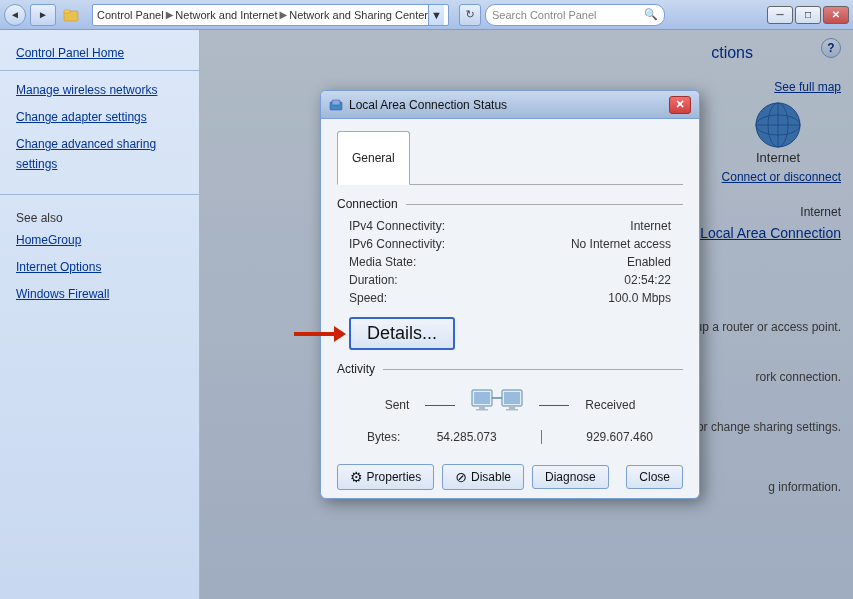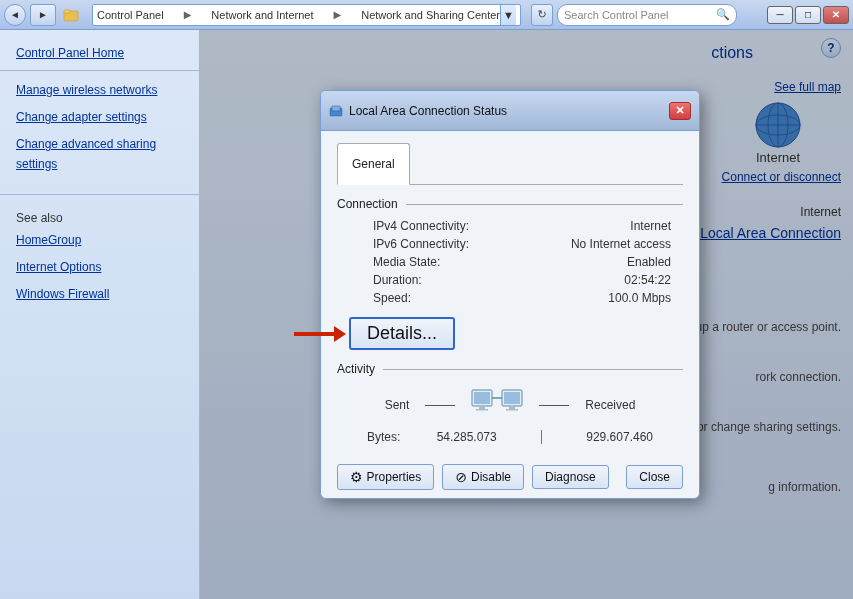--- a/index.html
+++ b/index.html
@@ -54,21 +54,21 @@
       background: white;
       border: 1px solid #7a9fd4;
       border-radius: 2px;
       padding: 0 4px;
       font-size: 11px;
       color: #333;
     }
     .address-breadcrumb {
       display: flex;
       align-items: center;
-      gap: 20px;
+      gap: 2px;
       flex: 1;
     }
     .breadcrumb-sep { color: #666; font-size: 10px; }
     .address-dropdown {
       width: 16px;
       height: 20px;
       background: linear-gradient(to bottom, #e0ecff, #c8dcf8);
       border-left: 1px solid #7a9fd4;
       display: flex;
       align-items: center;
@@ -206,21 +206,21 @@
       left: 120px;
       width: 380px;
       background: #f0f4f8;
       border: 1px solid #7a9fd4;
       border-radius: 6px;
       box-shadow: 4px 4px 16px rgba(0,0,0,0.4);
       z-index: 10;
     }
     .dialog-title-bar {
       background: linear-gradient(to bottom, #c8d8f0, #a0b8d8);
-      height: 40px;
+      height: 28px;
       display: flex;
       align-items: center;
       justify-content: space-between;
       padding: 0 8px;
       border-radius: 5px 5px 0 0;
       border-bottom: 1px solid #7a9fd4;
       gap: 28px;
     }
     .dialog-title-left {
       display: flex;
@@ -250,21 +250,21 @@
       padding: 12px 16px;
     }
 
     
     .tab-bar {
       display: flex;
       border-bottom: 1px solid #aaa;
       margin-bottom: 12px;
     }
     .tab {
-      padding: 13px 14px;
+      padding: 19px 14px;
       background: linear-gradient(to bottom, #e8f0fc, #d0dff0);
       border: 1px solid #aaa;
       border-bottom: none;
       border-radius: 3px 3px 0 0;
       cursor: pointer;
       font-size: 12px;
       color: #222;
       margin-right: 2px;
       margin-bottom: -1px;
     }
@@ -289,21 +289,21 @@
       background: #aaa;
       margin-left: 8px;
     }
 
     .info-row {
       display: flex;
       justify-content: space-between;
       padding: 2px 12px;
       font-size: 12px;
     }
-    .info-label { color: #333; margin-left: 24px; }
+    .info-label { color: #333; }
     .info-value { color: #333; }
 
     
     .details-container {
       position: relative;
       margin: 10px 12px;
     }
     .red-arrow {
       position: absolute;
       left: -55px;

